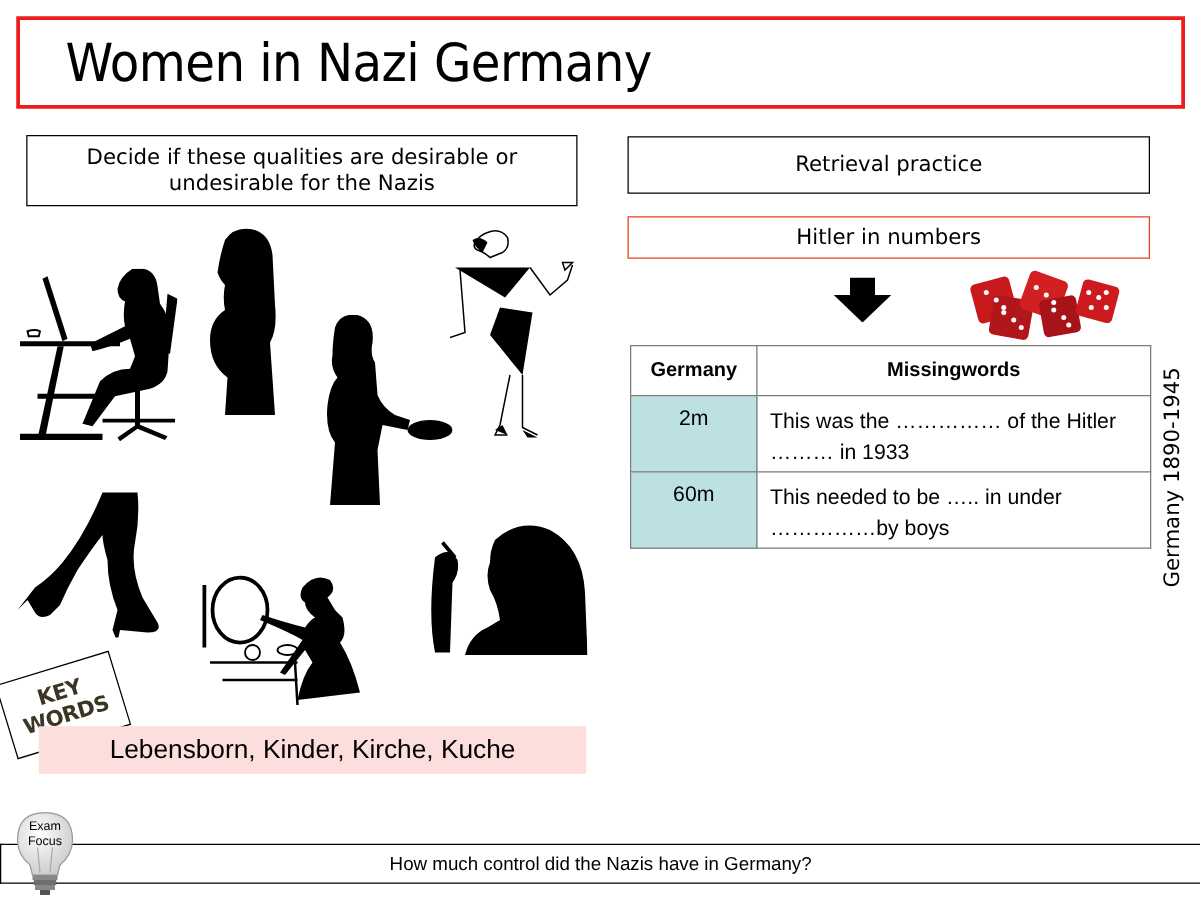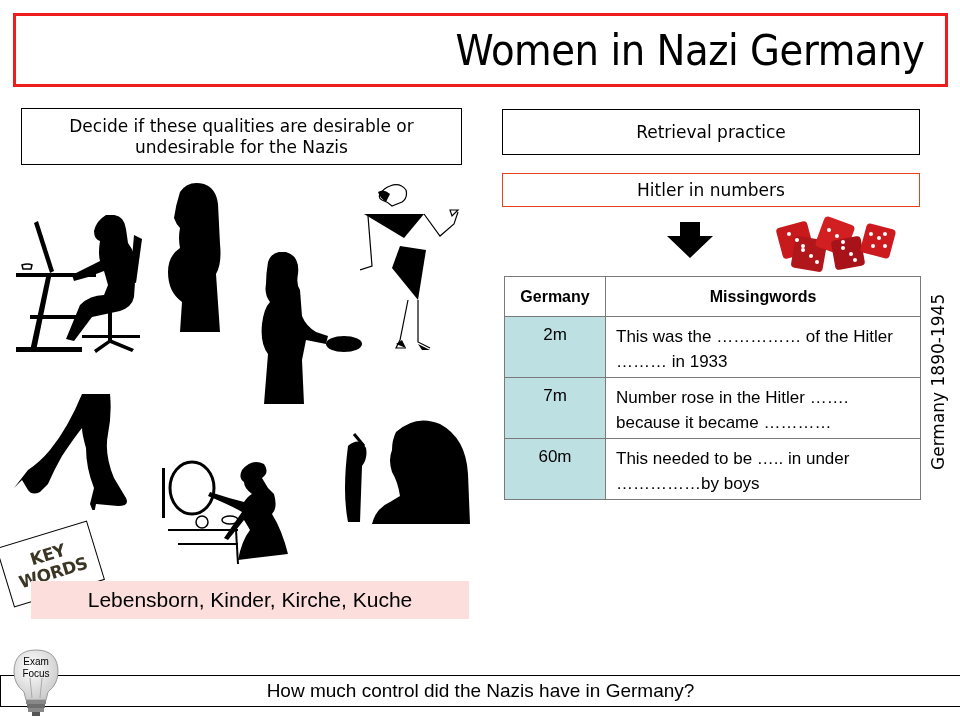--- a/index.html
+++ b/index.html
@@ -1,21 +1,21 @@
 <!DOCTYPE html>
 <html><head>
 <meta charset="utf-8">
 <style>
   * { box-sizing: border-box; margin: 0; padding: 0; }
   html, body { width: 960px; height: 720px; background: #ffffff; overflow: hidden; }
   body { position: relative; font-family: "DejaVu Sans", sans-serif; color: #000; }
 
   .title-box {
     position: absolute; left: 13px; top: 13px; width: 935px; height: 74px;
-    border: 3px solid #ee1c1c; display: flex; align-items: center; justify-content: flex-end;
+    border: 3px solid #ee1c1c; display: flex; align-items: center; justify-content: flex-start; padding-left: 16px;
   }
   .title-box h1 { font-family: "DejaVu Sans", sans-serif; font-weight: normal; font-size: 42px; letter-spacing: -0.5px; transform: scaleX(0.92); }
 
   .prompt-box {
     position: absolute; left: 21px; top: 108px; width: 441px; height: 57px;
     border: 1.5px solid #000; display: flex; align-items: center; justify-content: center;
     text-align: center; font-size: 17px; line-height: 21px; padding: 0 28px;
   }
 
   .retrieval-box {
@@ -56,21 +56,21 @@
   }
   .keywords-band {
     position: absolute; left: 31px; top: 581px; width: 438px; height: 38px; background: #fcdedd;
     display: flex; align-items: center; justify-content: center;
     font-family: "Liberation Sans", sans-serif; font-size: 21px;
   }
 
   .footer-bar {
     position: absolute; left: 0; top: 675px; width: 960px; height: 32px;
     border: 1px solid #000; border-right: none; display: flex; align-items: center; justify-content: center;
-    font-family: "Liberation Sans", sans-serif; font-size: 19px; background: #fff;
+    font-family: "Liberation Sans", sans-serif; font-size: 15px; background: #fff;
   }
   .bulb { position: absolute; left: 10px; top: 648px; width: 52px; height: 70px; }
   .bulb-text { position: absolute; left: 14px; top: 656px; width: 44px; text-align: center;
     font-family: "Liberation Sans", sans-serif; font-size: 10px; line-height: 12px; }
 </style>
 </head>
 <body>
 
 <div class="title-box">
   <h1>Women in Nazi Germany</h1>
@@ -118,24 +118,20 @@
   <tbody>
       <tr>
     <th>Germany</th>
     <th>Missingwords</th>
   </tr>
   <tr>
     <td class="num">2m</td>
     <td class="desc">This was the …………… of the Hitler ……… in 1933</td>
   </tr>
   <tr>
-    <td class="num">7m</td>
-    <td class="desc">Number  rose in the Hitler ……. because it became …………</td>
-  </tr>
-  <tr>
     <td class="num">60m</td>
     <td class="desc">This needed to be ….. in under ……………by boys</td>
   </tr>
 </tbody>
   </table>
 
 <div class="side-label">Germany 1890-1945</div>
 
 <div class="images">
 

